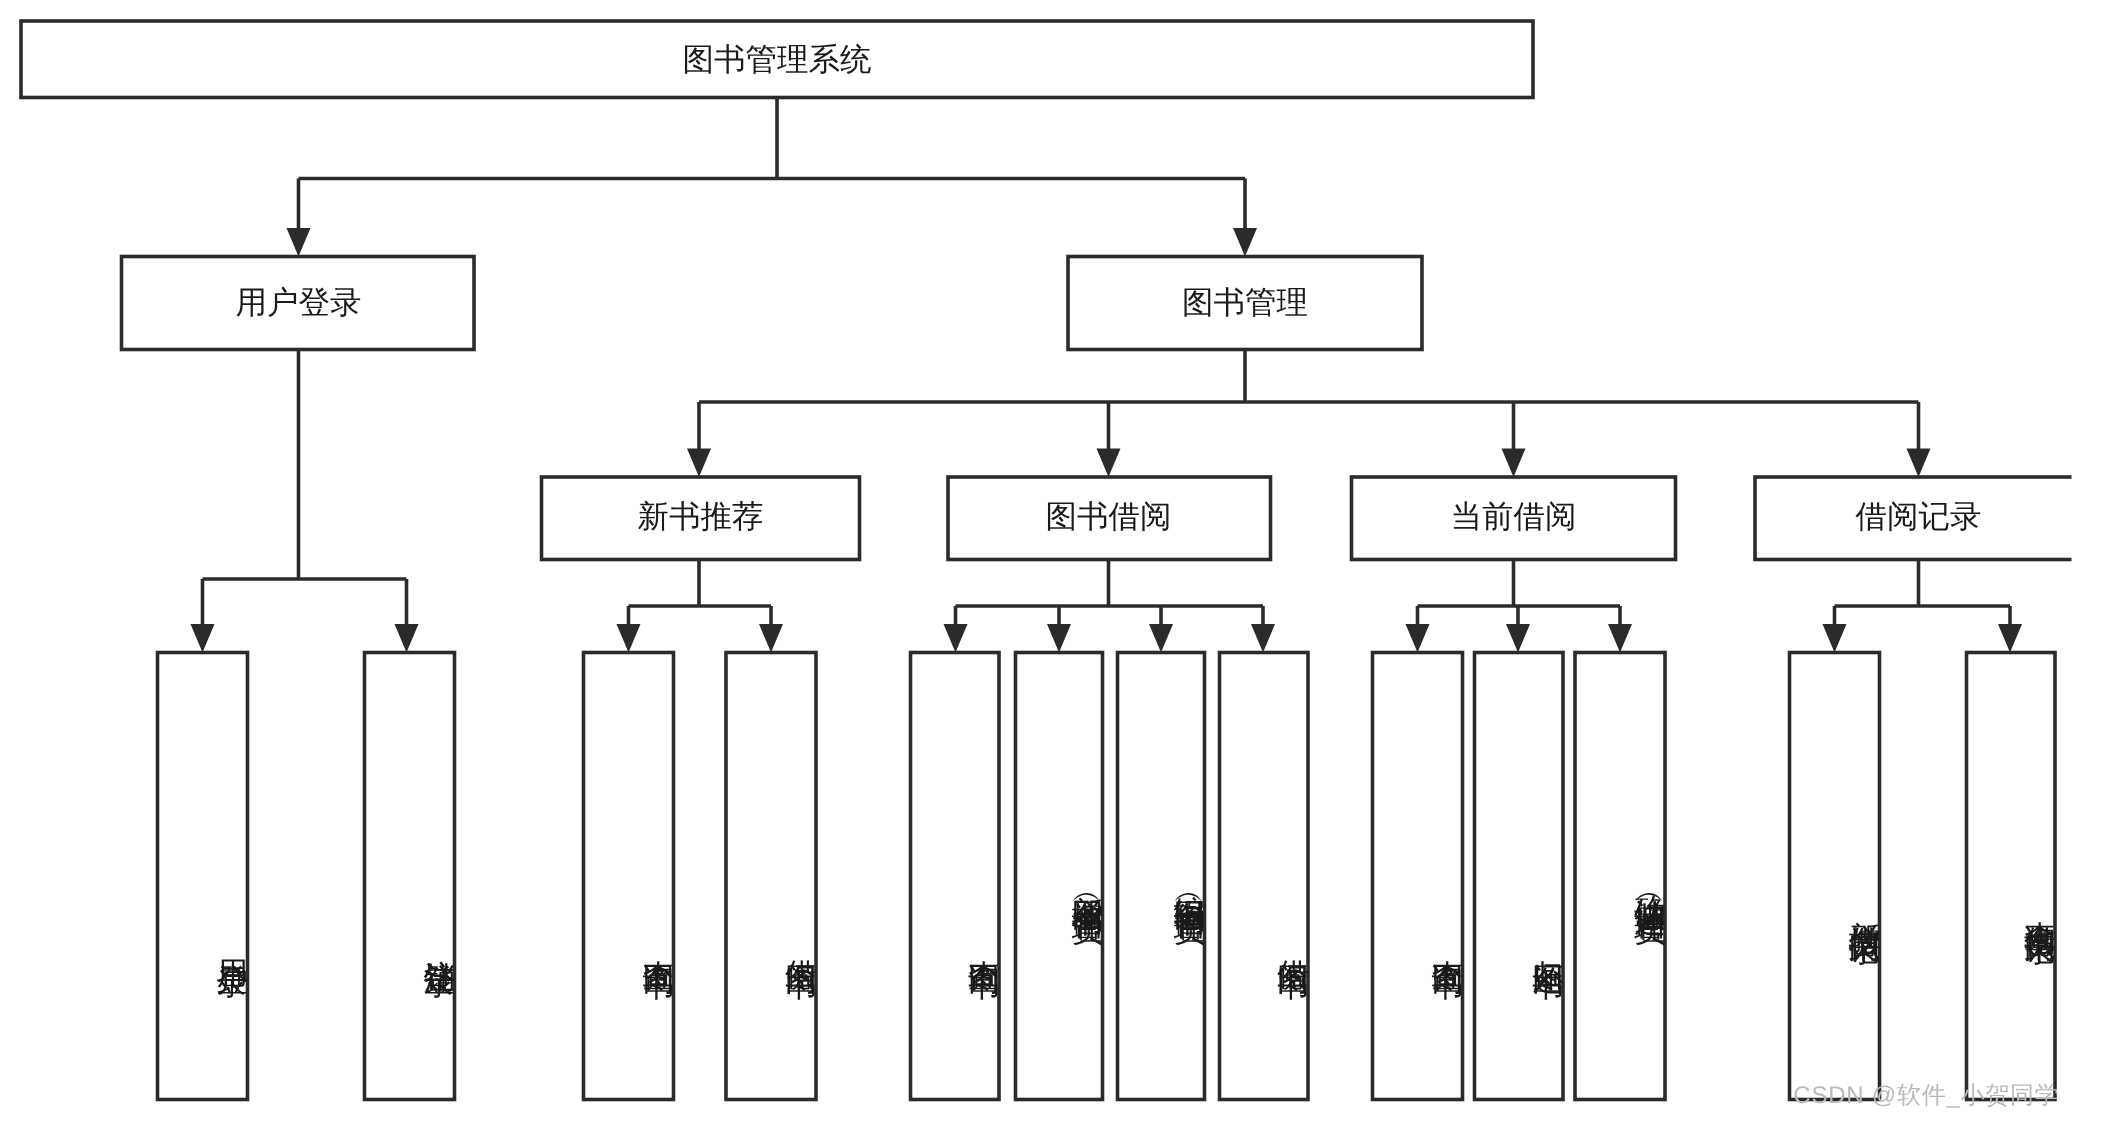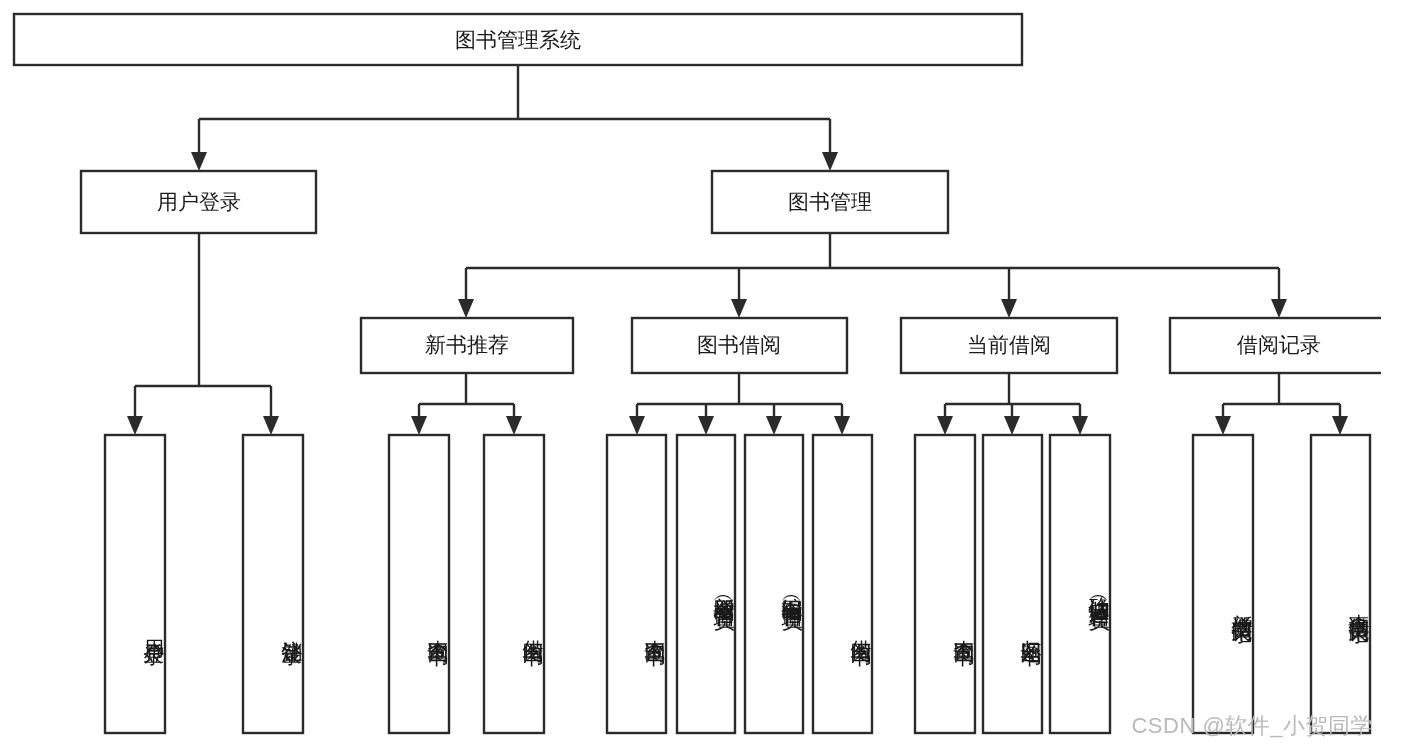--- a/index.html
+++ b/index.html
@@ -59,21 +59,21 @@
     align-items: flex-start;
     justify-content: center;
     white-space: nowrap;
     pointer-events: none;
   }
   .watermark {
     position: absolute;
     right: 8px;
     bottom: 6px;
     font-family: "Liberation Sans", "DejaVu Sans", sans-serif;
-    font-size: 22px;
+    font-size: 16px;
     color: #b9b9b9;
     letter-spacing: 0.5px;
     user-select: none;
   }
 </style>
 </head>
 <body>
 
 <div id="stage">
 

